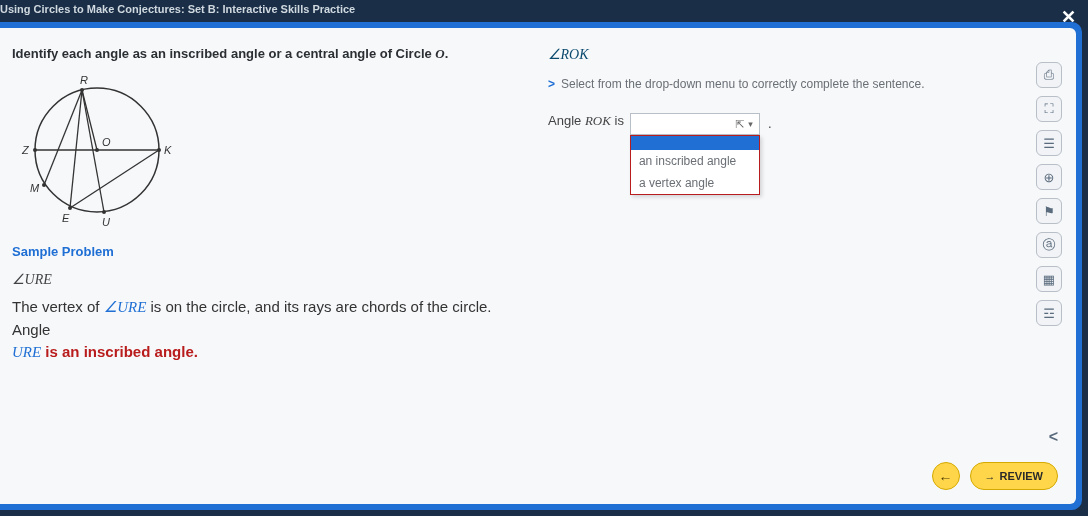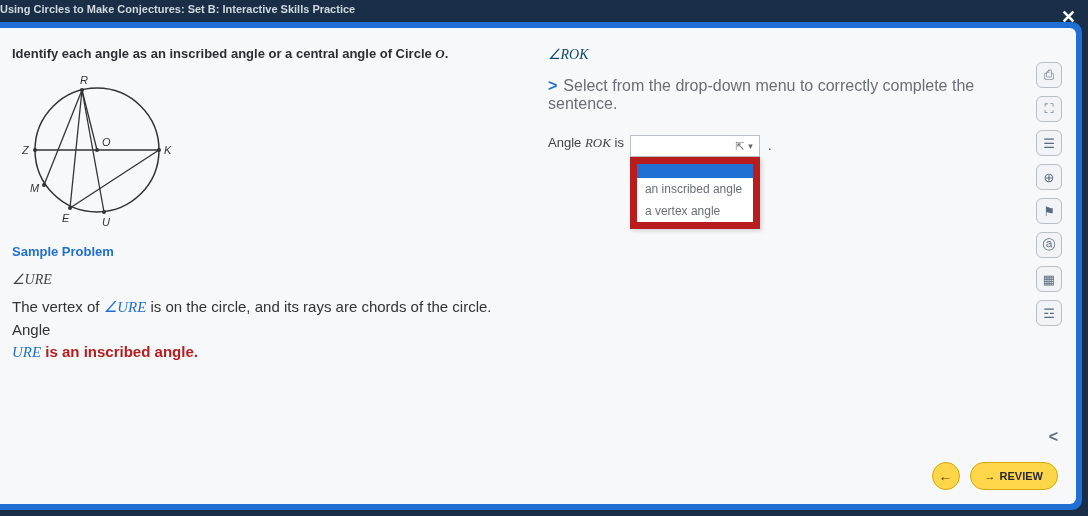--- a/index.html
+++ b/index.html
@@ -92,21 +92,21 @@
   .explain .blue { color: #1f6fd4; font-family:"Times New Roman",serif; font-style: italic; }
   .explain .bluebold { color: #b91c1c; font-weight: bold; }
   .rok-title {
     font-family: "Times New Roman", serif;
     font-style: italic;
     font-size: 14px;
     color: #0c4a6e;
   }
   .hint-row {
     margin-top: 14px;
-    font-size: 16px;
+    font-size: 12px;
     color: #6a6f75;
   }
   .hint-row .chev {
     color: #1f6fd4;
     font-weight: bold;
     margin-right: 6px;
   }
   .answer-row {
     margin-top: 22px;
     font-size: 13px;
@@ -138,21 +138,21 @@
     font-size: 13px;
     color: #444;
     margin-left: 2px;
     line-height: 22px;
   }
   .dropdown-list {
     position: absolute;
     top: 22px;
     left: 0;
     width: 130px;
-    border: 7px solid #b91c1c;
+    border: 1px solid #b91c1c;
     background: #fff;
     box-shadow: 2px 2px 4px rgba(0,0,0,0.15);
     font-size: 12px;
     z-index: 10;
   }
   .dropdown-list .opt {
     padding: 4px 8px;
     color: #6a6f75;
     cursor: pointer;
   }

